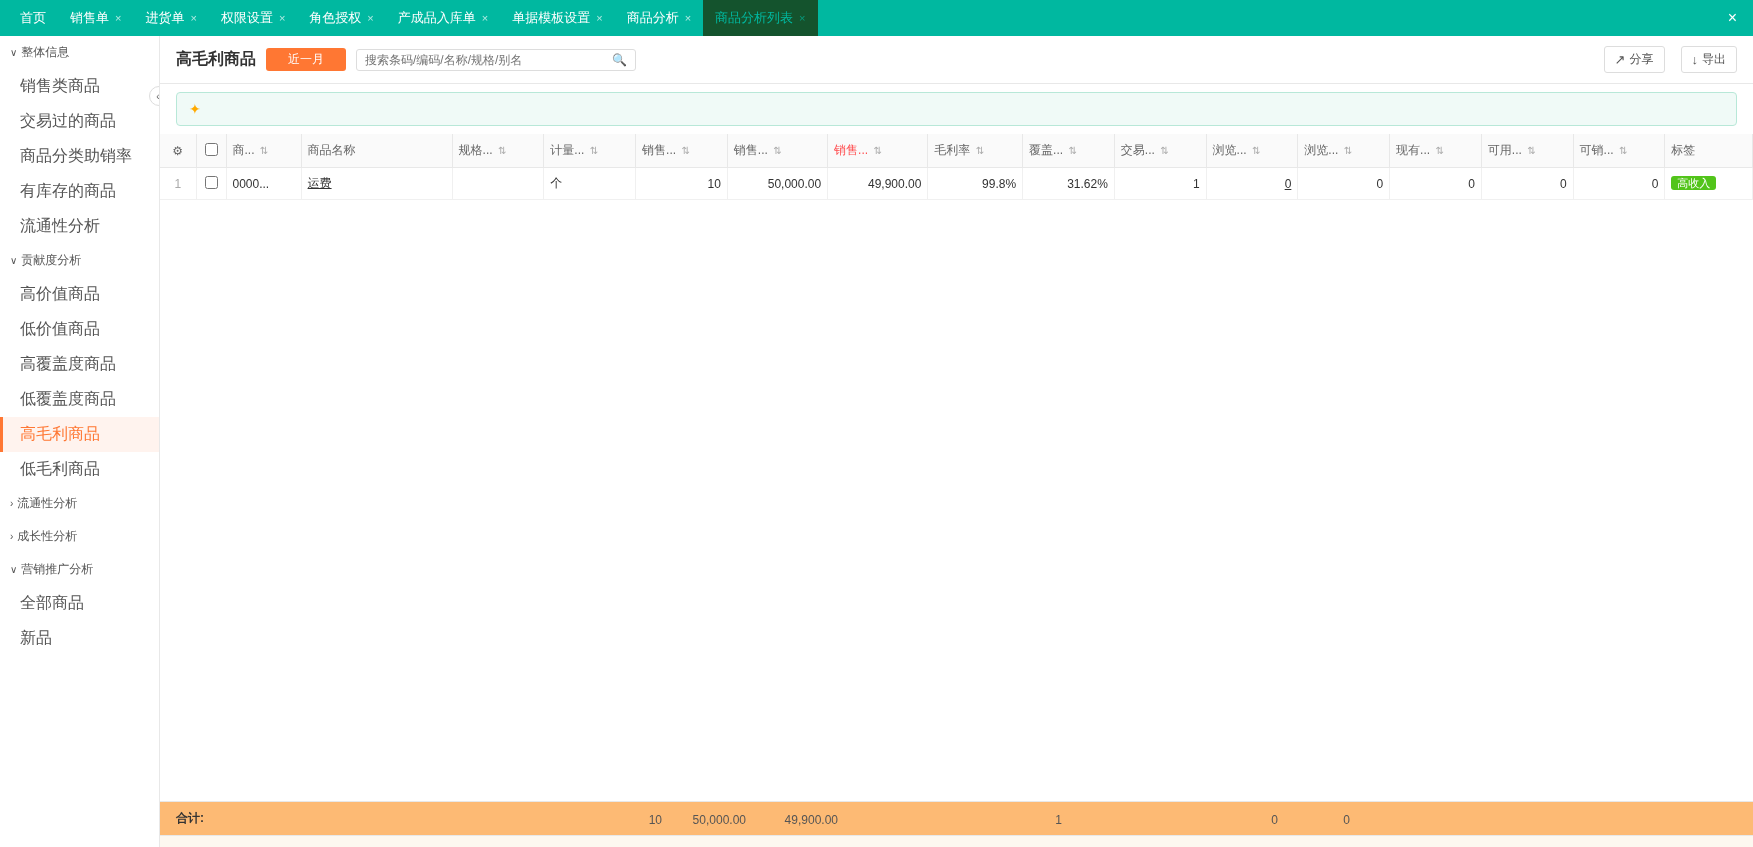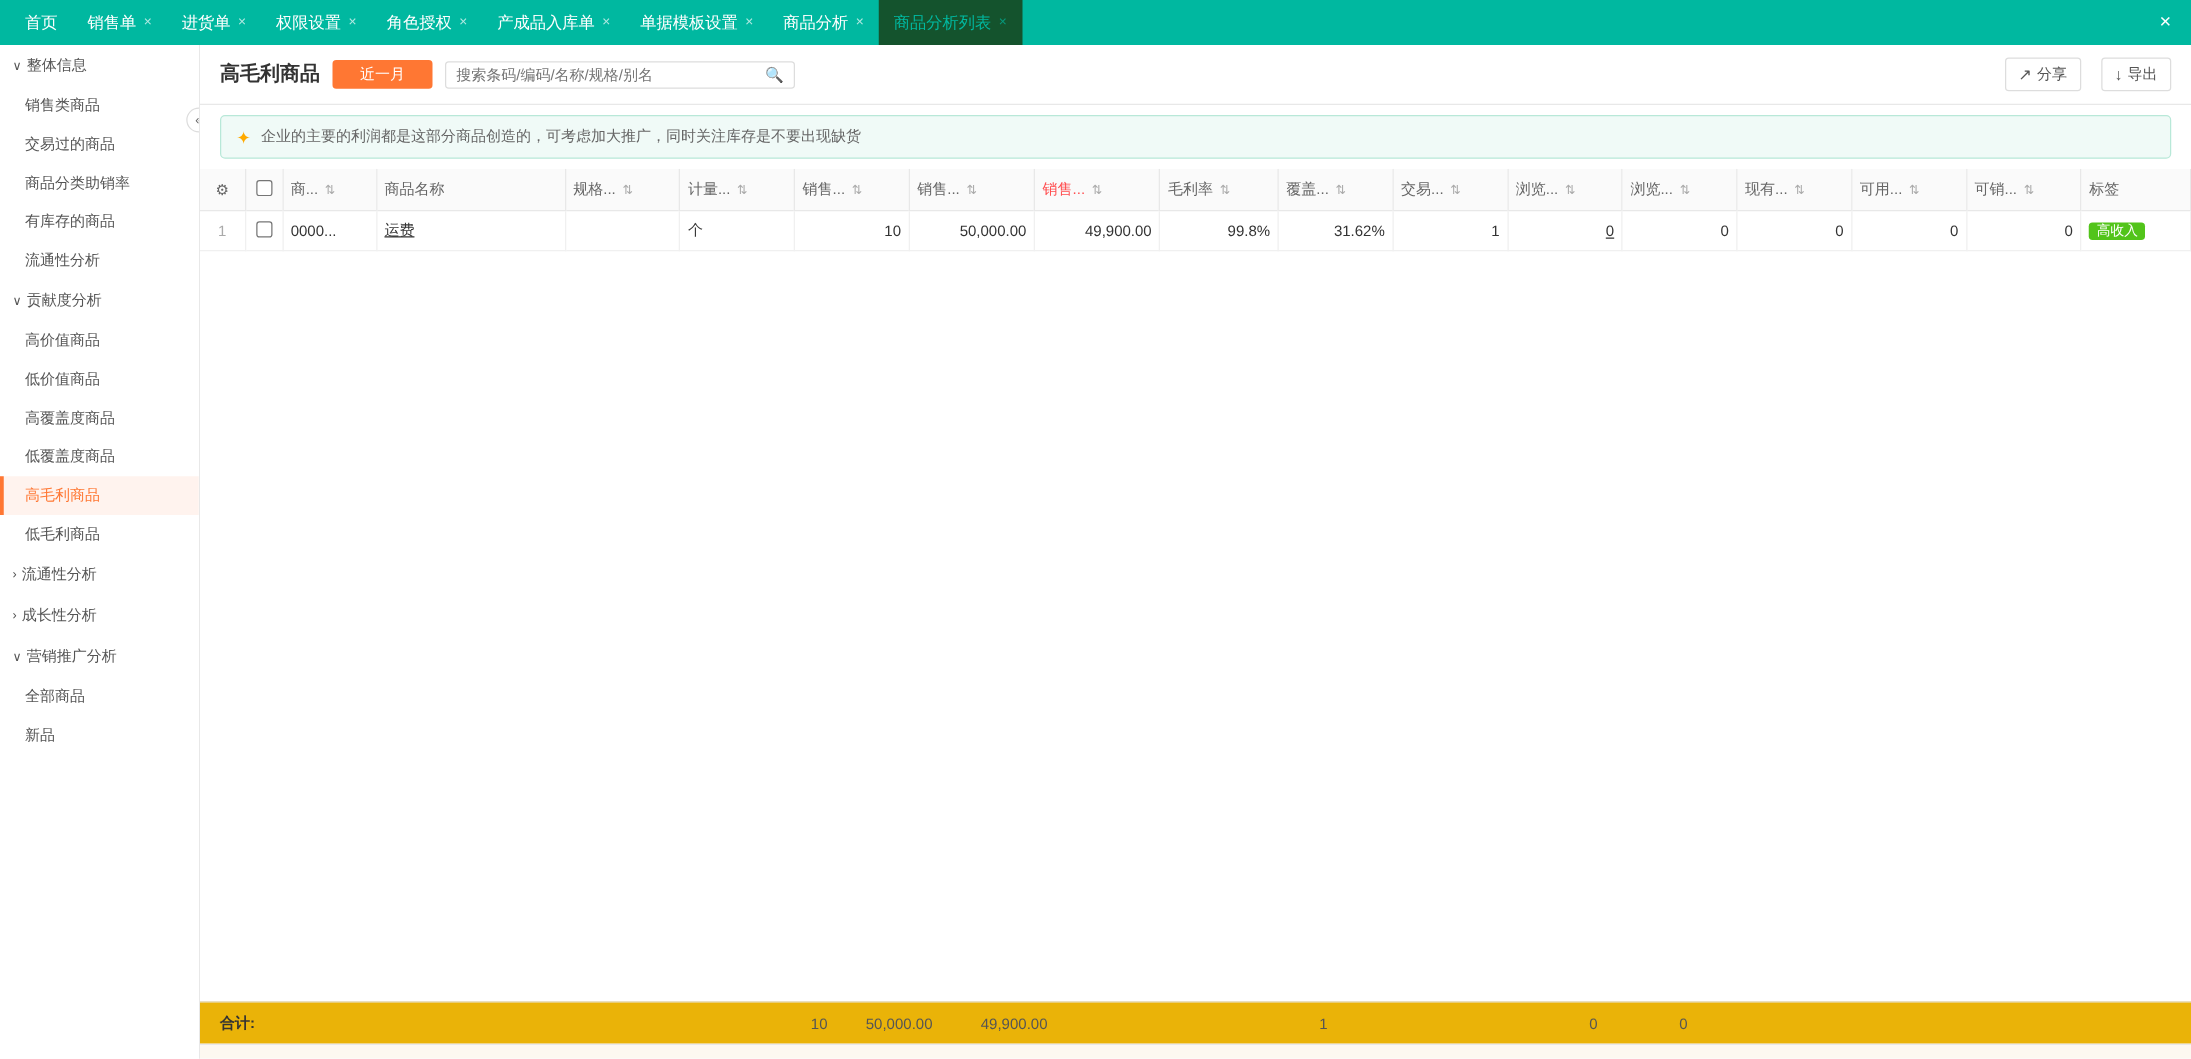--- a/index.html
+++ b/index.html
@@ -58,21 +58,21 @@
       display: flex;
       align-items: center;
       padding: 8px 10px;
       font-size: 12px;
       color: #555;
       cursor: pointer;
     }
     .sidebar-section-header .arrow { margin-right: 4px; font-size: 10px; }
     .sidebar-item {
       padding: 7px 10px 7px 20px;
-      font-size: 12px;
+      font-size: 16px;
       color: #555;
       cursor: pointer;
       white-space: nowrap;
     }
     .sidebar-item.active {
       background: #fff3ee;
       color: #ff7733;
       border-left: 3px solid #ff7733;
       padding-left: 17px;
     }
@@ -194,24 +194,24 @@
     .tag-btn {
       background: #52c41a;
       color: white;
       border-radius: 3px;
       padding: 1px 6px;
       font-size: 11px;
     }
 
     
     .table-footer {
-      background: #eab308;
+      background: #fdba74;
       border-top: 1px solid #e8e8e8;
       display: flex;
-      align-items: center;
+      align-items: flex-end;
       padding: 8px 16px;
       font-size: 12px;
       color: #555;
       flex-shrink: 0;
       gap: 2px;
     }
     .footer-label { font-weight: bold; color: #333; margin-right: 8px; }
 
     input[type="checkbox"] { cursor: pointer; }
 
@@ -345,21 +345,20 @@
         <span>分享</span>
       </button>
       <button class="action-btn" style="margin-left:6px;">
         <span style="font-size:13px;">↓</span>
         <span>导出</span>
       </button>
     </div>
 
     <div class="info-banner">
       <span class="info-icon">✦</span>
-      <span>企业的主要的利润都是这部分商品创造的，可考虑加大推广，同时关注库存是不要出现缺货</span>
     </div>
 
     <div class="table-wrapper">
       <table>
         <thead>
           <tr>
             <th style="width:36px; text-align:center;">
               <span>⚙</span>
             </th>
             <th style="width:30px; text-align:center;">

